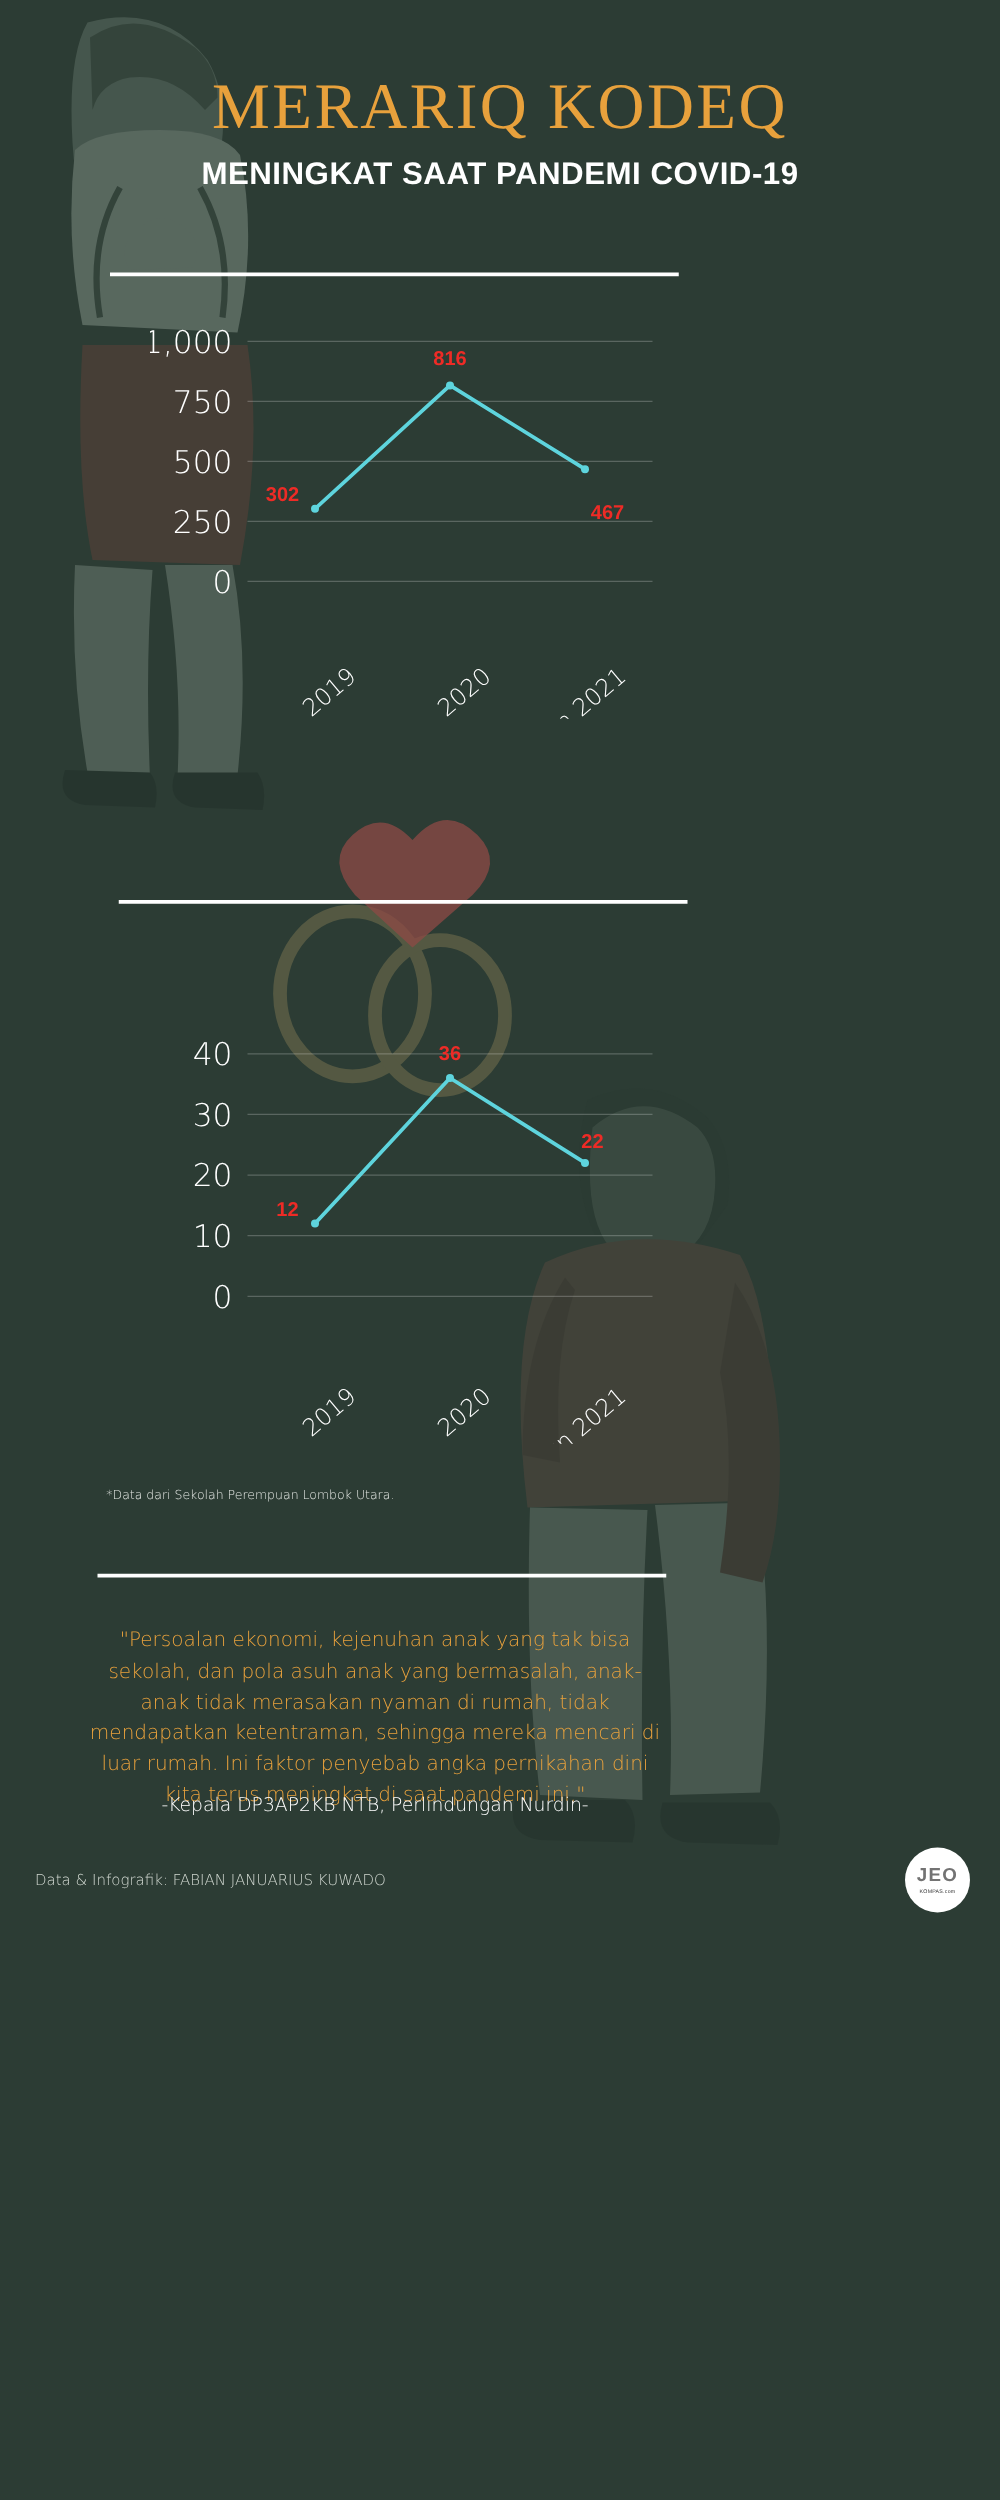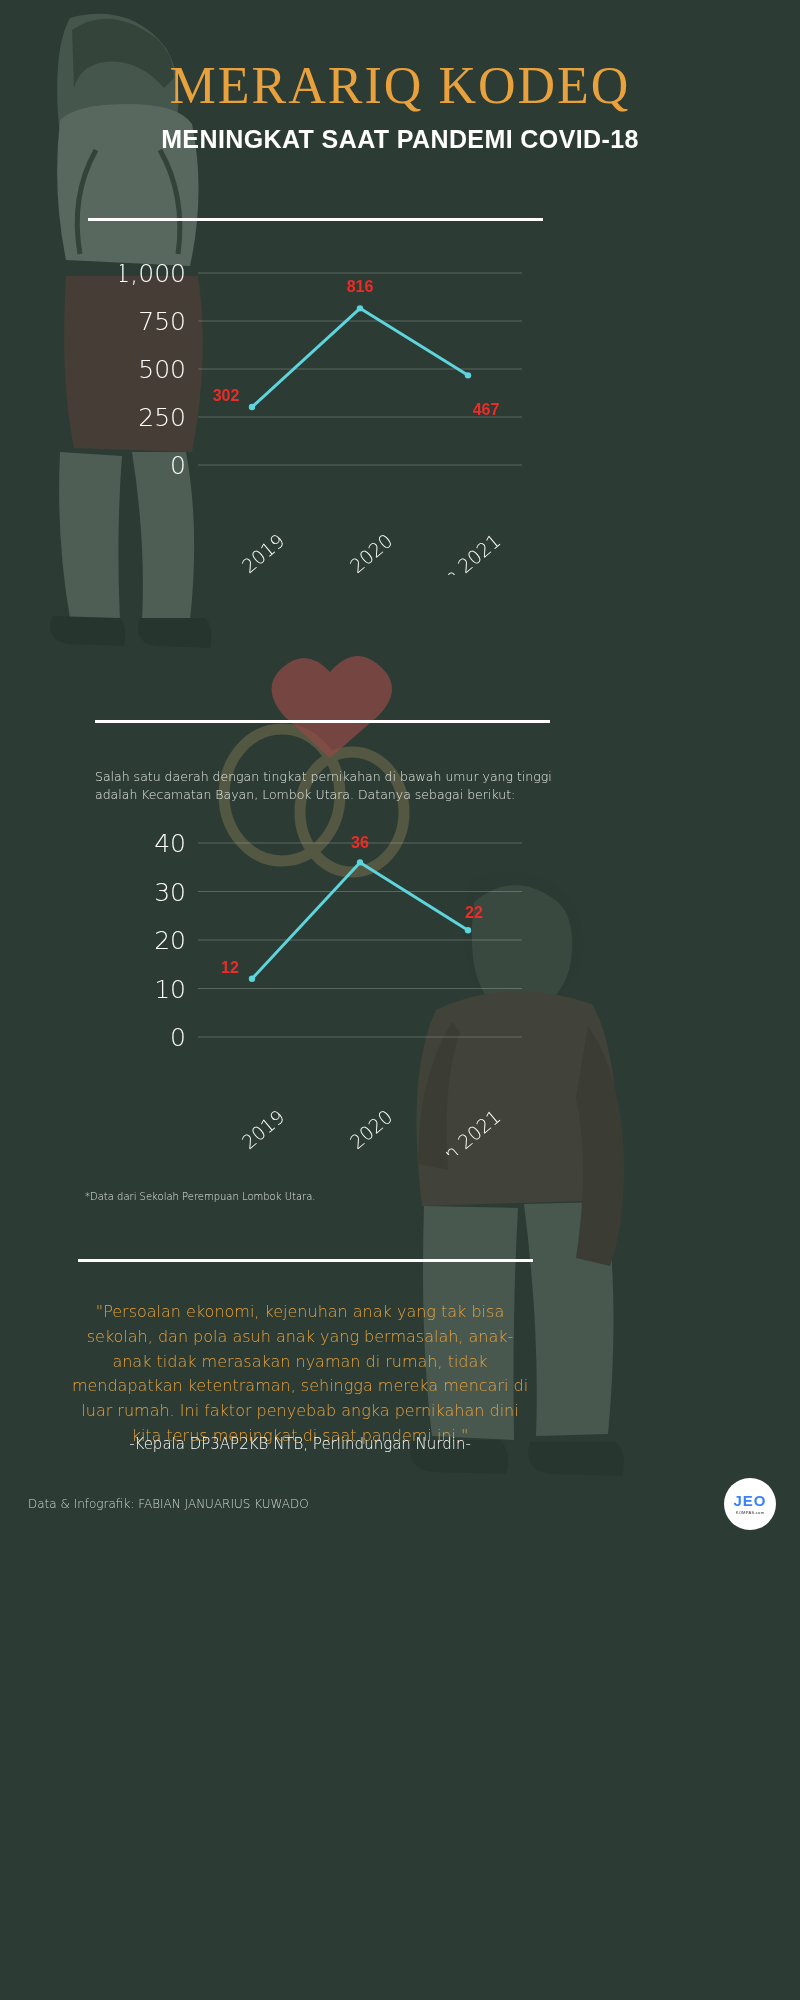--- a/index.html
+++ b/index.html
@@ -60,21 +60,21 @@
   .credit {
     position:absolute; left:28px; top:1497px; color:#cfd6cf; font-size:12px;
     font-family:"DejaVu Sans", sans-serif; font-weight:300;
   }
 
   .logo {
     position:absolute; right:24px; top:1478px; width:52px; height:52px;
     border-radius:50%; background:#ffffff;
     display:flex; flex-direction:column; align-items:center; justify-content:center;
   }
-  .logo-main { font-size:15px; font-weight:bold; color:#3b82f6; letter-spacing:1px;
+  .logo-main { font-size:15px; font-weight:bold; color:#737373; letter-spacing:1px;
     font-family:"Liberation Sans", sans-serif; line-height:1; }
   .logo-sub { font-size:4.2px; color:#333; letter-spacing:.2px; margin-top:2px;
     font-family:"Liberation Sans", sans-serif; }
 </style>
 </head>
 <body>
 
 <svg id="bg" width="800" height="2000" viewBox="0 0 800 2000">
   <rect x="0" y="0" width="800" height="2000" fill="#2c3c34"></rect>
 
@@ -107,21 +107,21 @@
     <path d="M412 1440 q-8 28 20 32 l74 2 q6 -22 -6 -34z" fill="#22302a"></path>
     <path d="M530 1442 q-8 28 20 32 l72 2 q6 -22 -6 -34z" fill="#22302a"></path>
     <path d="M588 1026 q36 52 36 144 q0 56 -14 96 l-34 -8 q14 -92 0 -160z" fill="#4e3e36"></path>
     <path d="M452 1022 q-34 54 -34 142 l30 6 q-6 -86 12 -138z" fill="#4e3e36"></path>
   </g>
 </svg>
 
 <div id="content">
 
   <div class="title">MERARIQ KODEQ</div>
-  <div class="subtitle">MENINGKAT SAAT PANDEMI COVID-18</div>
+  <div class="subtitle">MENINGKAT SAAT PANDEMI COVID-19</div>
 
   <div class="rule rule1"></div>
 
   <div class="chart" id="chart1" style="left:120px; top:255px; width:410px; height:320px;">
     <svg class="plot" id="plot1" width="410" height="320">
         <line x1="78" x2="402" y1="210" y2="210" stroke="rgba(255,255,255,0.22)" stroke-width="1"></line>
         <text x="66" y="219" text-anchor="end" fill="#ffffff" font-size="25" font-family="&quot;DejaVu Sans&quot;, sans-serif" font-weight="300">0</text>
         <line x1="78" x2="402" y1="162" y2="162" stroke="rgba(255,255,255,0.22)" stroke-width="1"></line>
         <text x="66" y="171" text-anchor="end" fill="#ffffff" font-size="25" font-family="&quot;DejaVu Sans&quot;, sans-serif" font-weight="300">250</text>
         <line x1="78" x2="402" y1="114" y2="114" stroke="rgba(255,255,255,0.22)" stroke-width="1"></line>
@@ -139,21 +139,20 @@
         <text x="366" y="160.336" text-anchor="middle" fill="#ee2b26" font-size="16" font-weight="bold" font-family="&quot;Liberation Sans&quot;, sans-serif">467</text>
         <text x="166" y="288" fill="#ffffff" font-size="19" font-family="&quot;DejaVu Sans&quot;, sans-serif" font-weight="300" transform="rotate(-40 166 288)" text-anchor="end">2019</text>
         <text x="274" y="288" fill="#ffffff" font-size="19" font-family="&quot;DejaVu Sans&quot;, sans-serif" font-weight="300" transform="rotate(-40 274 288)" text-anchor="end">2020</text>
         <text x="382" y="288" fill="#ffffff" font-size="19" font-family="&quot;DejaVu Sans&quot;, sans-serif" font-weight="300" transform="rotate(-40 382 288)" text-anchor="end">Jan-Jun 2021</text>
       </svg>
   </div>
 
 
   <div class="rule rule2"></div>
 
-  <div class="note note2">Salah satu daerah dengan tingkat pernikahan di bawah umur yang tinggi adalah Kecamatan Bayan, Lombok Utara. Datanya sebagai berikut:</div>
 
   <div class="chart" id="chart2" style="left:120px; top:825px; width:410px; height:330px;">
     <svg class="plot" id="plot2" width="410" height="330">
         <line x1="78" x2="402" y1="212" y2="212" stroke="rgba(255,255,255,0.22)" stroke-width="1"></line>
         <text x="66" y="221" text-anchor="end" fill="#ffffff" font-size="25" font-family="&quot;DejaVu Sans&quot;, sans-serif" font-weight="300">0</text>
         <line x1="78" x2="402" y1="163.5" y2="163.5" stroke="rgba(255,255,255,0.22)" stroke-width="1"></line>
         <text x="66" y="172.5" text-anchor="end" fill="#ffffff" font-size="25" font-family="&quot;DejaVu Sans&quot;, sans-serif" font-weight="300">10</text>
         <line x1="78" x2="402" y1="115" y2="115" stroke="rgba(255,255,255,0.22)" stroke-width="1"></line>
         <text x="66" y="124" text-anchor="end" fill="#ffffff" font-size="25" font-family="&quot;DejaVu Sans&quot;, sans-serif" font-weight="300">20</text>
         <line x1="78" x2="402" y1="66.5" y2="66.5" stroke="rgba(255,255,255,0.22)" stroke-width="1"></line>

